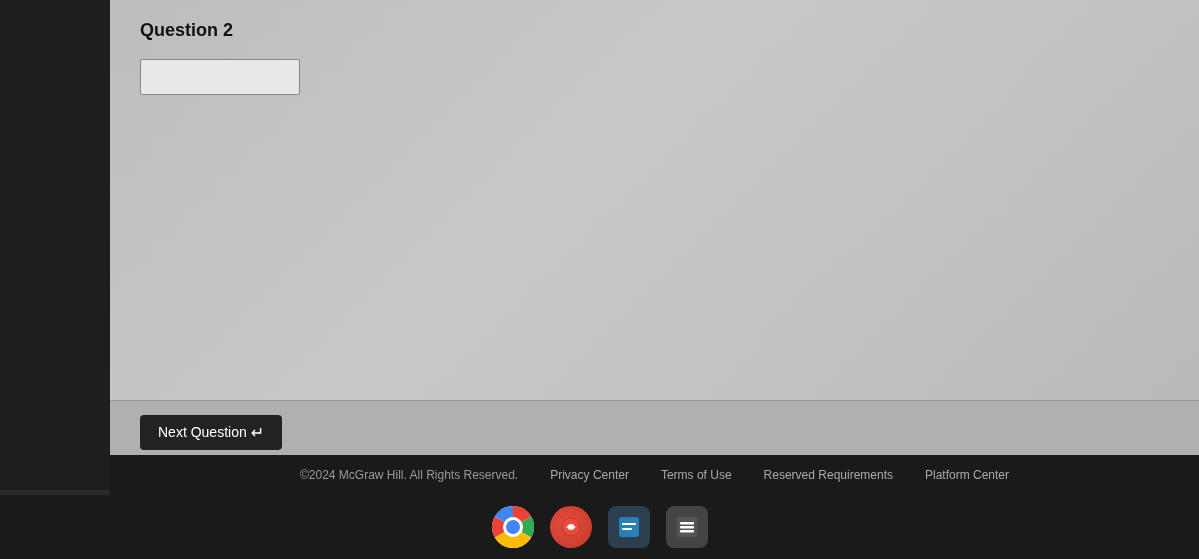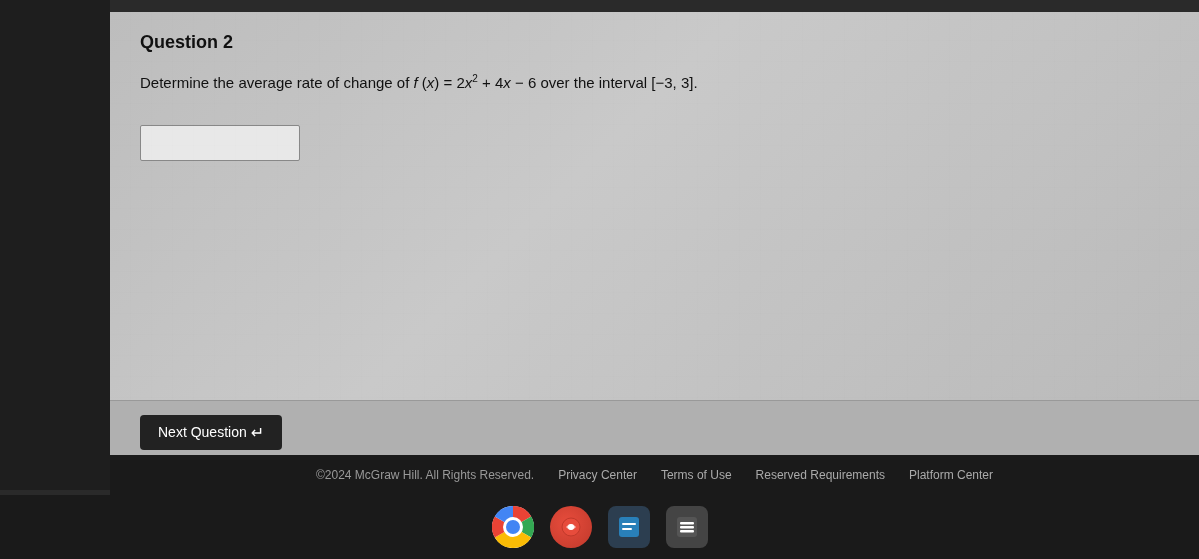--- a/index.html
+++ b/index.html
@@ -31,21 +31,21 @@
       width: 18px;
       height: 18px;
       border: 2px solid #888;
       border-radius: 50%;
     }
 
     
     .main-content {
       position: absolute;
       left: 110px;
-      top: 12px;
+      top: 0;
       right: 0;
       height: 490px;
       background: #c8c8c8;
       background: linear-gradient(135deg, #bdbdbd 0%, #c9c9c9 40%, #b8b8b8 100%);
     }
 
     .content-inner {
       padding: 20px 30px;
     }
 
@@ -108,21 +108,21 @@
     .footer {
       position: absolute;
       left: 110px;
       right: 0;
       top: 455px;
       height: 40px;
       background: #1a1a1a;
       display: flex;
       align-items: center;
       justify-content: center;
-      gap: 24px;
+      gap: 32px;
       font-size: 12px;
     }
 
     .footer-text {
       color: #999;
     }
 
     .footer-link {
       color: #aaa;
       cursor: pointer;
@@ -194,23 +194,20 @@
 <body>
 
 <div class="left-strip"></div>
 
 <div class="left-circle"></div>
 
 <div class="main-content">
   <div class="bg-overlay"></div>
   <div class="content-inner">
     <div class="question-title">Question 2</div>
-    <div class="question-body">
-      <span>Determine the average rate of change of </span><span><i>f</i> (<i>x</i>) = 2<i>x</i><sup>2</sup> + 4<i>x</i> − 6</span><span> over the interval [−3, 3].</span>
-    </div>
     <input class="answer-box" type="text" placeholder="" style="">
   </div>
 </div>
 
 <div class="bottom-bar">
   <button class="next-question-btn">
     <span>Next Question</span>
       <span class="arrow">↵</span>
   </button>
 </div>

